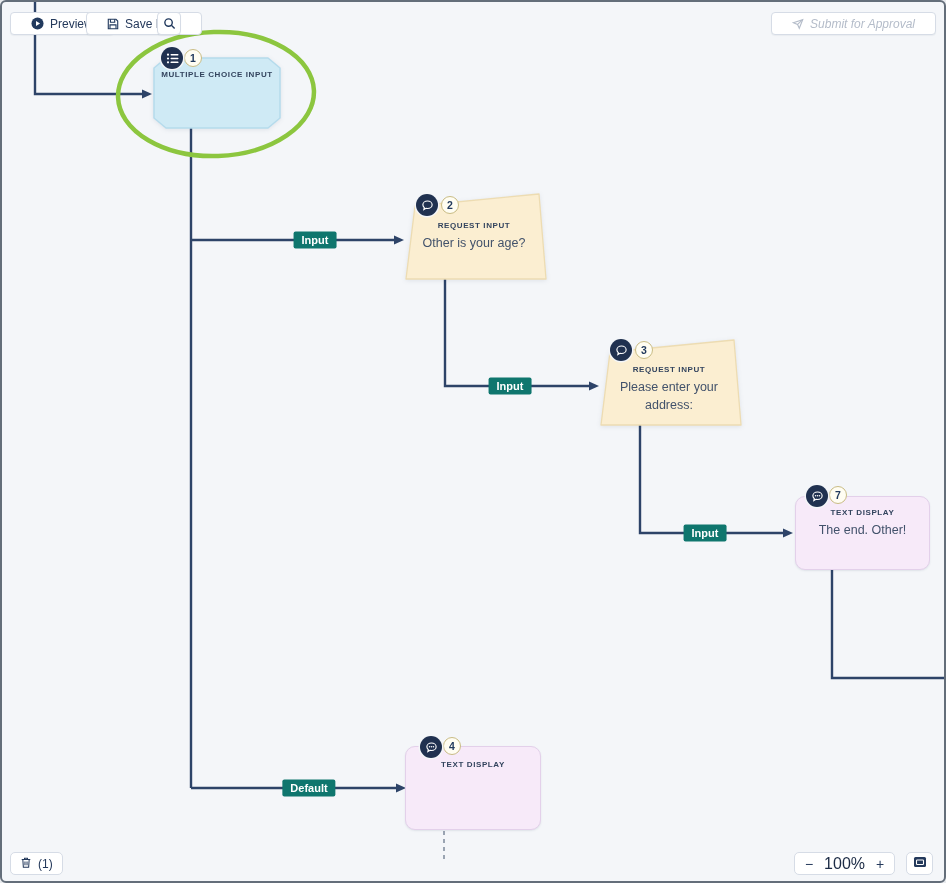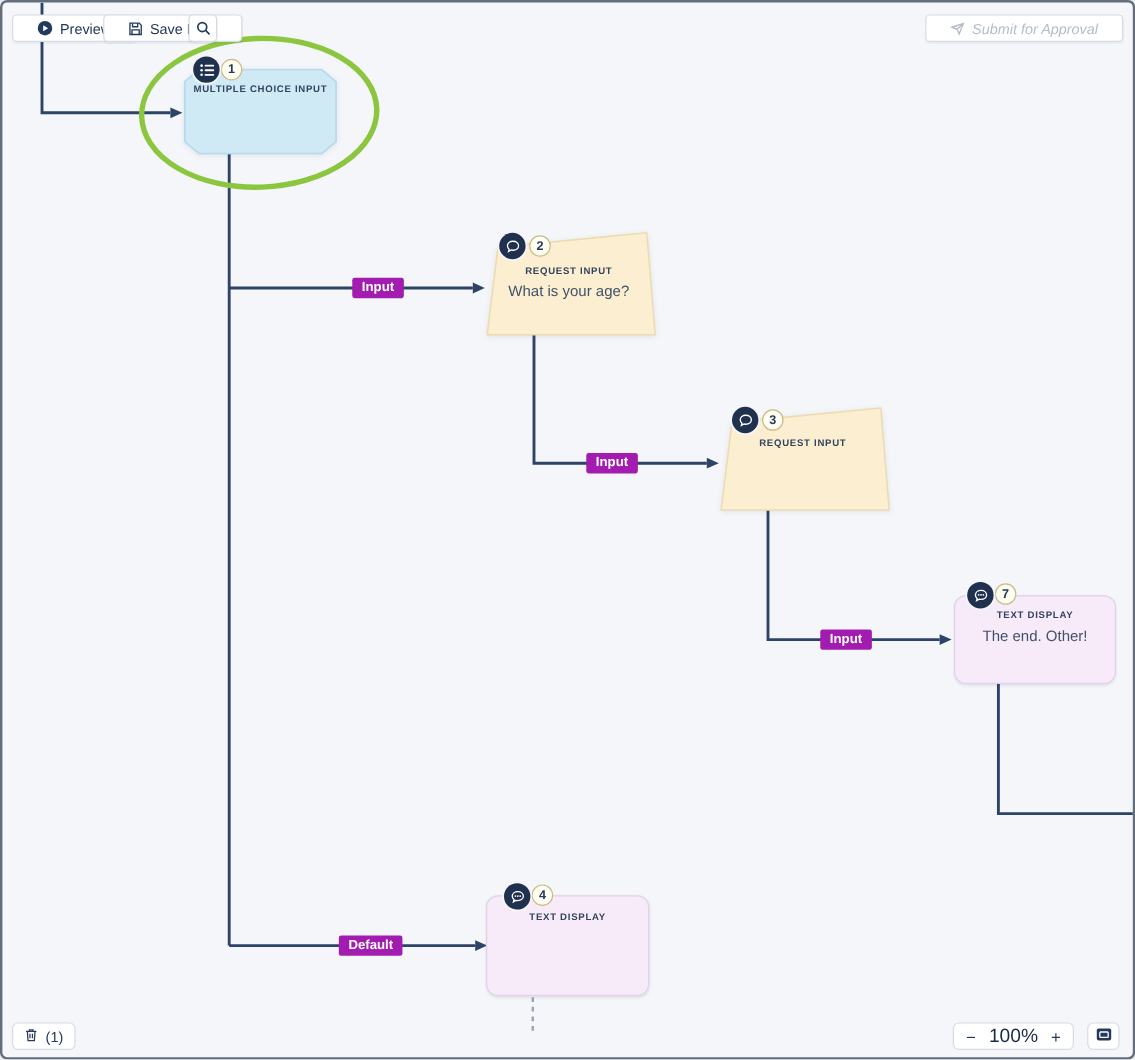--- a/index.html
+++ b/index.html
@@ -36,21 +36,21 @@
     display:flex;align-items:center;justify-content:center;z-index:4;
     box-shadow:0 0 0 1.5px #f4f6f9;
   }
   .num-badge{
     position:absolute;width:18px;height:18px;border-radius:50%;background:#fffdf2;
     border:1.5px solid #c9bc85;color:#223a5e;font-size:10.5px;font-weight:bold;
     display:flex;align-items:center;justify-content:center;z-index:3;
   }
   
   .edge-label{
-    position:absolute;transform:translate(-50%,-50%);background:#a21caf;color:#fff;
+    position:absolute;transform:translate(-50%,-50%);background:#0f766e;color:#fff;
     font-size:11px;font-weight:bold;padding:2px 8px 3px;border-radius:2px;z-index:3;cursor:pointer;
   }
   
   .footer-btn{
     position:absolute;display:inline-flex;align-items:center;gap:6px;height:23px;
     padding:0 9px;background:#fff;border:1px solid #d6dce6;border-radius:5px;
     font-size:12px;color:#24395b;z-index:6;cursor:pointer;
   }
   .zoom-pill{
     position:absolute;right:49px;bottom:6px;height:23px;display:inline-flex;align-items:center;
@@ -159,36 +159,37 @@
       <polygon points="14,13 138,1 145,86 5,86" fill="#fbeed1" stroke="#eddcb2" stroke-width="1.3" stroke-linejoin="round"></polygon>
     </svg>
     <div class="icon-circle" style="left:15px;top:1px;">
       <svg width="13" height="13" viewBox="0 0 16 16" fill="none" stroke="#fff" stroke-width="1.4">
         <path d="M8 2.5c3.2 0 5.7 2 5.7 4.6S11.2 11.7 8 11.7c-.6 0-1.2-.1-1.8-.2L3.5 13l.6-2.3c-1-.8-1.8-2-1.8-3.6C2.3 4.5 4.8 2.5 8 2.5z"></path>
       </svg>
     </div>
     <div class="num-badge" style="left:40px;top:3px;">2</div>
     <div class="content" style="padding-top:28px;">
       <div class="type">REQUEST INPUT</div>
-      <div class="body">What is your age?</div>
+      <div class="body">Other is your age?</div>
     </div>
   </div>
 
   <div class="node" style="left:594px;top:337px;width:146px;height:87px;">
     <svg class="shape" width="146" height="87" viewBox="0 0 146 87">
       <polygon points="14,13 138,1 145,86 5,86" fill="#fbeed1" stroke="#eddcb2" stroke-width="1.3" stroke-linejoin="round"></polygon>
     </svg>
     <div class="icon-circle" style="left:14px;top:0px;">
       <svg width="13" height="13" viewBox="0 0 16 16" fill="none" stroke="#fff" stroke-width="1.4">
         <path d="M8 2.5c3.2 0 5.7 2 5.7 4.6S11.2 11.7 8 11.7c-.6 0-1.2-.1-1.8-.2L3.5 13l.6-2.3c-1-.8-1.8-2-1.8-3.6C2.3 4.5 4.8 2.5 8 2.5z"></path>
       </svg>
     </div>
     <div class="num-badge" style="left:39px;top:2px;">3</div>
     <div class="content" style="padding-top:26px;">
       <div class="type">REQUEST INPUT</div>
+      <div class="body">Please enter your address:</div>
     </div>
   </div>
 
   <div class="node" style="left:793px;top:494px;width:135px;height:74px;">
     <div class="shape-rounded"></div>
     <div class="icon-circle" style="left:11px;top:-11px;">
       <svg width="13" height="13" viewBox="0 0 16 16">
         <path d="M8 2.5c3.2 0 5.7 2 5.7 4.6S11.2 11.7 8 11.7c-.6 0-1.2-.1-1.8-.2L3.5 13l.6-2.3c-1-.8-1.8-2-1.8-3.6C2.3 4.5 4.8 2.5 8 2.5z" fill="none" stroke="#fff" stroke-width="1.4"></path>
         <g fill="#fff">
             <circle cx="5.6" cy="7" r=".9"></circle>

